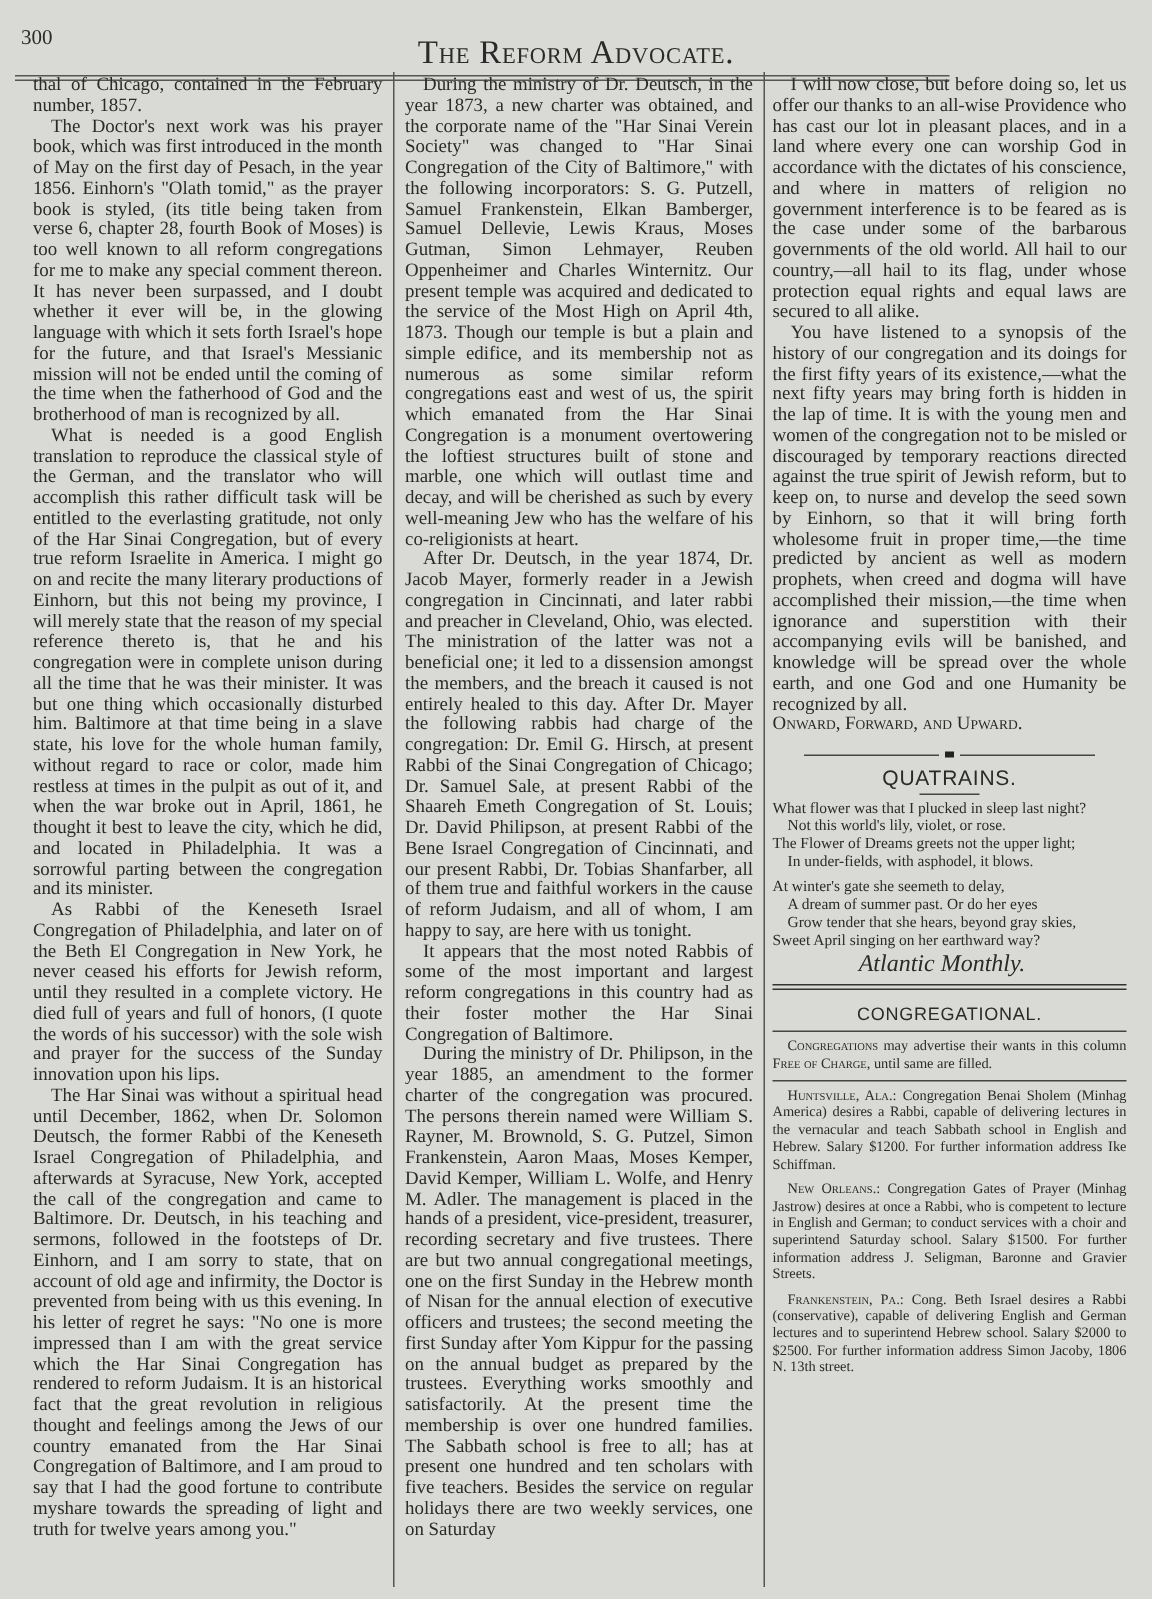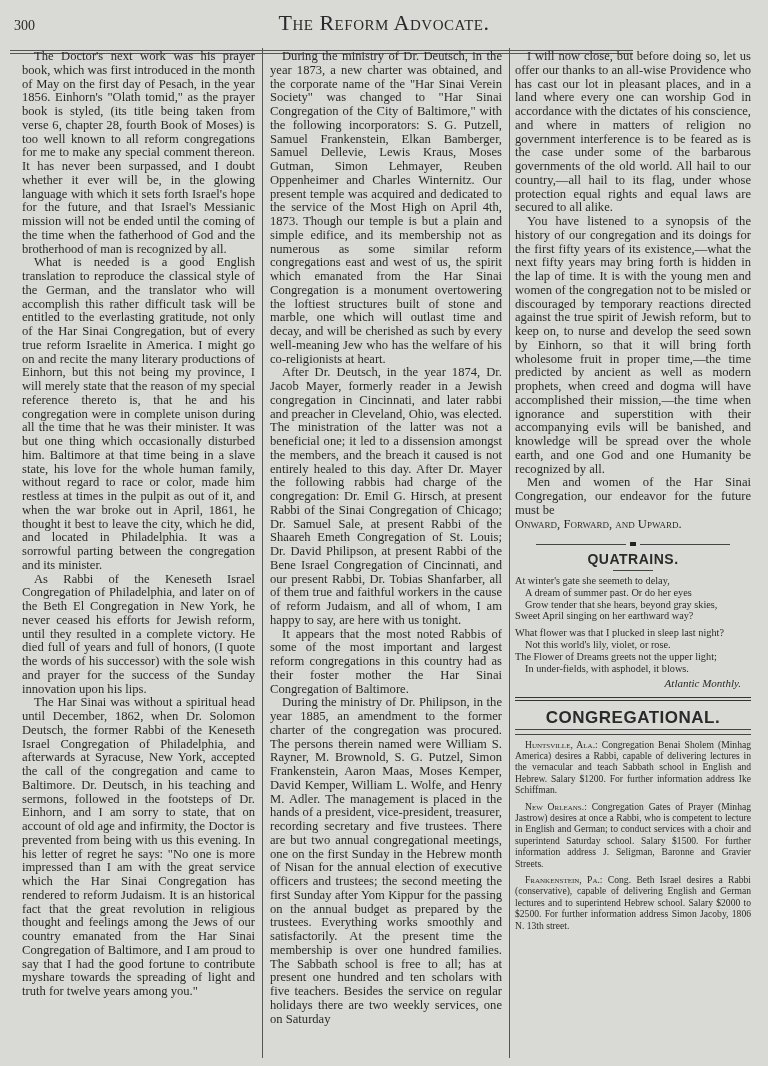--- a/index.html
+++ b/index.html
@@ -6,106 +6,107 @@
   body {
     width: 768px; height: 1066px; overflow: hidden;
     background: #d9d9d6;
     font-family: "Liberation Serif", "DejaVu Serif", serif;
     color: #2a2a2a;
     position: relative;
   }
   .page { position: absolute; left: 0; top: 0; width: 768px; height: 1066px; }
   .header { position: absolute; top: 10px; left: 0; width: 643px; height: 36px; }
   .page-num { position: absolute; left: 14px; top: 8px; font-size: 14px; }
-  .masthead { position: absolute; left: 0; width: 768px; top: 0; text-align: center; font-size: 22px; letter-spacing: 0.5px; font-variant: small-caps; }
+  .masthead { position: absolute; left: 0; width: 768px; top: 12px; text-align: center; font-size: 22px; letter-spacing: 0.5px; font-variant: small-caps; }
   .rule-top { position: absolute; left: 10px; right: 10px; top: 40px; border-top: 1px solid #555; }
   .rule-top2 { position: absolute; left: 10px; right: 10px; top: 43px; border-top: 1px solid #555; }
   .col { position: absolute; top: 50px; font-size: 12.6px; line-height: 13.75px; text-align: justify; hyphens: manual; }
   .col p { margin: 0; text-indent: 12px; }
   .col p.noindent { text-indent: 0; }
   .col1 { left: 22px; width: 233px; }
   .col2 { left: 270px; width: 232px; }
   .col3 { left: 515px; width: 236px; }
   .vsep { position: absolute; top: 48px; width: 0; border-left: 1px solid #555; }
   .vsep1 { left: 262px; height: 1010px; }
   .vsep2 { left: 509px; height: 1010px; }
   .sc { font-variant: small-caps; }
   .ornament { text-align: center; margin: 6px 0 2px 0; }
   .ornament span { display: inline-block; width: 90px; border-top: 1px solid #444; vertical-align: middle; }
   .ornament b { display: inline-block; width: 6px; height: 4px; background: #222; vertical-align: middle; margin: 0 4px; }
-  .sec-title { font-family: "Liberation Sans", "DejaVu Sans", sans-serif; font-weight: bold; text-align: center; font-size: 14px; margin: 2px 0 3px 0; letter-spacing: 0.5px; }
-  .sec-title.big { font-size: 17px; margin: 10px 0 4px 0; }
+  .sec-title { font-family: "Liberation Sans", "DejaVu Sans", sans-serif; font-weight: normal; text-align: center; font-size: 14px; margin: 2px 0 3px 0; letter-spacing: 0.5px; }
+  .sec-title.big { font-size: 12px; margin: 10px 0 4px 0; }
   .short-rule { width: 40px; border-top: 1px solid #444; margin: 0 auto 4px auto; }
   .poem { font-size: 10.3px; line-height: 11.9px; text-align: left; }
   .poem .stanza { margin-bottom: 5px; }
   .poem .l { display: block; }
   .poem .l.ind { padding-left: 10px; }
-  .attrib { text-align: right; font-style: italic; font-size: 11px; padding-right: 10px; margin-top: -3px; }
+  .attrib { text-align: center; font-style: italic; font-size: 16px; padding-right: 10px; margin-top: -3px; }
   .double-rule { border-top: 1px solid #333; border-bottom: 1px solid #333; height: 2px; margin: 6px 0 0 0; }
   .thin-rule { border-top: 1px solid #444; margin: 3px 0 4px 0; }
   .ads { font-size: 9.6px; line-height: 11.4px; text-align: justify; }
   .ads p { margin: 0 0 5px 0; text-indent: 10px; }
 </style>
 </head>
 <body>
 
 <div class="page">
   <div class="header">
     <div class="page-num">300</div>
     <div class="masthead">The Reform Advocate.</div>
     <div class="rule-top"></div>
     <div class="rule-top2"></div>
   </div>
 
   <div class="vsep vsep1"></div>
   <div class="vsep vsep2"></div>
 
   <div class="col col1">
+    <p class="noindent">thal of Chicago, contained in the February number, 1857.</p>
     <p>The Doctor's next work was his prayer book, which was first introduced in the month of May on the first day of Pesach, in the year 1856. Einhorn's "Olath tomid," as the prayer book is styled, (its title being taken from verse 6, chapter 28, fourth Book of Moses) is too well known to all reform congregations for me to make any special comment thereon. It has never been surpassed, and I doubt whether it ever will be, in the glowing language with which it sets forth Israel's hope for the future, and that Israel's Messianic mission will not be ended until the coming of the time when the fatherhood of God and the brotherhood of man is recognized by all.</p>
     <p>What is needed is a good English translation to reproduce the classical style of the German, and the translator who will accomplish this rather difficult task will be entitled to the everlasting gratitude, not only of the Har Sinai Congregation, but of every true reform Israelite in America. I might go on and recite the many literary productions of Einhorn, but this not being my province, I will merely state that the reason of my special reference thereto is, that he and his congregation were in complete unison during all the time that he was their minister. It was but one thing which occasionally disturbed him. Baltimore at that time being in a slave state, his love for the whole human family, without regard to race or color, made him restless at times in the pulpit as out of it, and when the war broke out in April, 1861, he thought it best to leave the city, which he did, and located in Philadelphia. It was a sorrowful parting between the congregation and its minister.</p>
     <p>As Rabbi of the Keneseth Israel Congregation of Philadelphia, and later on of the Beth El Congregation in New York, he never ceased his efforts for Jewish reform, until they resulted in a complete victory. He died full of years and full of honors, (I quote the words of his successor) with the sole wish and prayer for the success of the Sunday innovation upon his lips.</p>
     <p>The Har Sinai was without a spiritual head until December, 1862, when Dr. Solomon Deutsch, the former Rabbi of the Keneseth Israel Congregation of Philadelphia, and afterwards at Syracuse, New York, accepted the call of the congregation and came to Baltimore. Dr. Deutsch, in his teaching and sermons, followed in the footsteps of Dr. Einhorn, and I am sorry to state, that on account of old age and infirmity, the Doctor is prevented from being with us this evening. In his letter of regret he says: "No one is more impressed than I am with the great service which the Har Sinai Congregation has rendered to reform Judaism. It is an historical fact that the great revolution in religious thought and feelings among the Jews of our country emanated from the Har Sinai Congregation of Baltimore, and I am proud to say that I had the good fortune to contribute myshare towards the spreading of light and truth for twelve years among you."</p>
   </div>
 
   <div class="col col2">
     <p>During the ministry of Dr. Deutsch, in the year 1873, a new charter was obtained, and the corporate name of the "Har Sinai Verein Society" was changed to "Har Sinai Congregation of the City of Baltimore," with the following incorporators: S. G. Putzell, Samuel Frankenstein, Elkan Bamberger, Samuel Dellevie, Lewis Kraus, Moses Gutman, Simon Lehmayer, Reuben Oppenheimer and Charles Winternitz. Our present temple was acquired and dedicated to the service of the Most High on April 4th, 1873. Though our temple is but a plain and simple edifice, and its membership not as numerous as some similar reform congregations east and west of us, the spirit which emanated from the Har Sinai Congregation is a monument overtowering the loftiest structures built of stone and marble, one which will outlast time and decay, and will be cherished as such by every well-meaning Jew who has the welfare of his co-religionists at heart.</p>
     <p>After Dr. Deutsch, in the year 1874, Dr. Jacob Mayer, formerly reader in a Jewish congregation in Cincinnati, and later rabbi and preacher in Cleveland, Ohio, was elected. The ministration of the latter was not a beneficial one; it led to a dissension amongst the members, and the breach it caused is not entirely healed to this day. After Dr. Mayer the following rabbis had charge of the congregation: Dr. Emil G. Hirsch, at present Rabbi of the Sinai Congregation of Chicago; Dr. Samuel Sale, at present Rabbi of the Shaareh Emeth Congregation of St. Louis; Dr. David Philipson, at present Rabbi of the Bene Israel Congregation of Cincinnati, and our present Rabbi, Dr. Tobias Shanfarber, all of them true and faithful workers in the cause of reform Judaism, and all of whom, I am happy to say, are here with us tonight.</p>
     <p>It appears that the most noted Rabbis of some of the most important and largest reform congregations in this country had as their foster mother the Har Sinai Congregation of Baltimore.</p>
     <p>During the ministry of Dr. Philipson, in the year 1885, an amendment to the former charter of the congregation was procured. The persons therein named were William S. Rayner, M. Brownold, S. G. Putzel, Simon Frankenstein, Aaron Maas, Moses Kemper, David Kemper, William L. Wolfe, and Henry M. Adler. The management is placed in the hands of a president, vice-president, treasurer, recording secretary and five trustees. There are but two annual congregational meetings, one on the first Sunday in the Hebrew month of Nisan for the annual election of executive officers and trustees; the second meeting the first Sunday after Yom Kippur for the passing on the annual budget as prepared by the trustees. Everything works smoothly and satisfactorily. At the present time the membership is over one hundred families. The Sabbath school is free to all; has at present one hundred and ten scholars with five teachers. Besides the service on regular holidays there are two weekly services, one on Saturday</p>
   </div>
 
   <div class="col col3">
     <p>I will now close, but before doing so, let us offer our thanks to an all-wise Providence who has cast our lot in pleasant places, and in a land where every one can worship God in accordance with the dictates of his conscience, and where in matters of religion no government interference is to be feared as is the case under some of the barbarous governments of the old world. All hail to our country,—all hail to its flag, under whose protection equal rights and equal laws are secured to all alike.</p>
     <p>You have listened to a synopsis of the history of our congregation and its doings for the first fifty years of its existence,—what the next fifty years may bring forth is hidden in the lap of time. It is with the young men and women of the congregation not to be misled or discouraged by temporary reactions directed against the true spirit of Jewish reform, but to keep on, to nurse and develop the seed sown by Einhorn, so that it will bring forth wholesome fruit in proper time,—the time predicted by ancient as well as modern prophets, when creed and dogma will have accomplished their mission,—the time when ignorance and superstition with their accompanying evils will be banished, and knowledge will be spread over the whole earth, and one God and one Humanity be recognized by all.</p>
-    <p>Men and women of the Har Sinai Congregation, our endeavor for the future must be</p>
     <p class="noindent sc">Onward, Forward, and Upward.</p>
 
     <div class="ornament"><span></span><b></b><span></span></div>
     <div class="sec-title">QUATRAINS.</div>
     <div class="short-rule"></div>
     <div class="poem">
       <div class="stanza">
+        <span class="l">What flower was that I plucked in sleep last night?</span>
+        <span class="l ind">Not this world's lily, violet, or rose.</span>
+        <span class="l">The Flower of Dreams greets not the upper light;</span>
+        <span class="l ind">In under-fields, with asphodel, it blows.</span>
+      </div>
+      <div class="stanza">
         <span class="l">At winter's gate she seemeth to delay,</span>
         <span class="l ind">A dream of summer past. Or do her eyes</span>
         <span class="l ind">Grow tender that she hears, beyond gray skies,</span>
         <span class="l">Sweet April singing on her earthward way?</span>
-      </div>
-      <div class="stanza">
-        <span class="l">What flower was that I plucked in sleep last night?</span>
-        <span class="l ind">Not this world's lily, violet, or rose.</span>
-        <span class="l">The Flower of Dreams greets not the upper light;</span>
-        <span class="l ind">In under-fields, with asphodel, it blows.</span>
       </div>
     </div>
     <div class="attrib">Atlantic Monthly.</div>
     <div class="double-rule"></div>
 
     <div class="sec-title big">CONGREGATIONAL.</div>
     <div class="thin-rule"></div>
     <div class="ads">
+      <p><span class="sc">Congregations</span><span> may advertise their wants in this column </span><span class="sc">Free of Charge</span><span>, until same are filled.</span></p>
       <div class="thin-rule"></div>
       <p><span class="sc">Huntsville, Ala.:</span><span> Congregation Benai Sholem (Minhag America) desires a Rabbi, capable of delivering lectures in the vernacular and teach Sabbath school in English and Hebrew. Salary $1200. For further information address Ike Schiffman.</span></p>
       <p><span class="sc">New Orleans.:</span><span> Congregation Gates of Prayer (Minhag Jastrow) desires at once a Rabbi, who is competent to lecture in English and German; to conduct services with a choir and superintend Saturday school. Salary $1500. For further information address J. Seligman, Baronne and Gravier Streets.</span></p>
       <p><span class="sc">Frankenstein, Pa.:</span><span> Cong. Beth Israel desires a Rabbi (conservative), capable of delivering English and German lectures and to superintend Hebrew school. Salary $2000 to $2500. For further information address Simon Jacoby, 1806 N. 13th street.</span></p>
 
     </div>
   </div>
 </div>
 
 </body></html>

